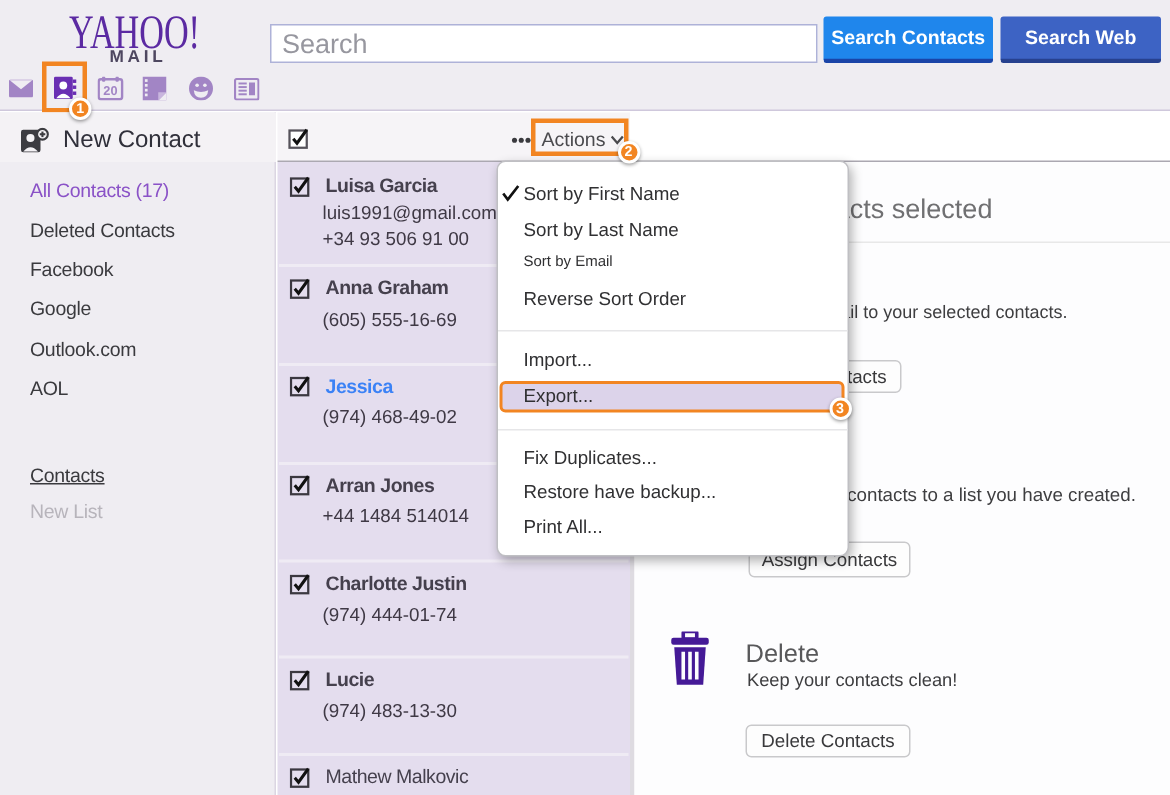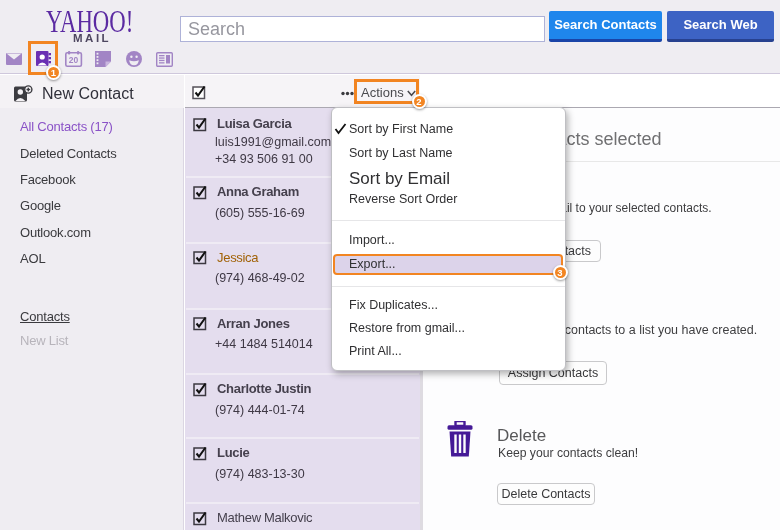--- a/index.html
+++ b/index.html
@@ -128,21 +128,21 @@
       <rect x="1" y="2" width="11.5" height="11.5" fill="#E4DDEE" stroke="#3B3840" stroke-width="1.5"></rect>
       <path d="M3.5 7.5 L6 10.5 L12.5 1.5" fill="none" stroke="#111" stroke-width="2"></path>
     </svg>
     <div class="abs" style="left:217px;top:184px;font-size:13px;letter-spacing:-0.3px;font-weight:bold;color:#45404D;">Anna Graham</div>
     <div class="abs" style="left:215px;top:205.5px;font-size:12.5px;color:#3F3945;">(605) 555-16-69</div>
     <div class="abs" style="left:186px;top:241.5px;width:233px;height:2px;background:#EFEBF4;"></div>
     <svg class="abs" style="left:193px;top:250px;" width="15" height="15" viewBox="0 0 15 15">
       <rect x="1" y="2" width="11.5" height="11.5" fill="#E4DDEE" stroke="#3B3840" stroke-width="1.5"></rect>
       <path d="M3.5 7.5 L6 10.5 L12.5 1.5" fill="none" stroke="#111" stroke-width="2"></path>
     </svg>
-    <div class="abs" style="left:217px;top:249.5px;font-size:13px;letter-spacing:-0.3px;font-weight:normal;color:#a16207;">Jessica</div>
+    <div class="abs" style="left:217px;top:249.5px;font-size:13px;letter-spacing:-0.3px;font-weight:bold;color:#3b82f6;">Jessica</div>
     <div class="abs" style="left:215px;top:271px;font-size:12.5px;color:#3F3945;">(974) 468-49-02</div>
     <div class="abs" style="left:186px;top:307.5px;width:233px;height:2px;background:#EFEBF4;"></div>
     <svg class="abs" style="left:193px;top:316px;" width="15" height="15" viewBox="0 0 15 15">
       <rect x="1" y="2" width="11.5" height="11.5" fill="#E4DDEE" stroke="#3B3840" stroke-width="1.5"></rect>
       <path d="M3.5 7.5 L6 10.5 L12.5 1.5" fill="none" stroke="#111" stroke-width="2"></path>
     </svg>
     <div class="abs" style="left:217px;top:315.5px;font-size:13px;letter-spacing:-0.3px;font-weight:bold;color:#45404D;">Arran Jones</div>
     <div class="abs" style="left:215px;top:337px;font-size:12.5px;color:#3F3945;">+44 1484 514014</div>
     <div class="abs" style="left:186px;top:373px;width:233px;height:2px;background:#EFEBF4;"></div>
     <svg class="abs" style="left:193px;top:381.5px;" width="15" height="15" viewBox="0 0 15 15">
@@ -180,33 +180,33 @@
 <svg class="abs" style="left:447px;top:421px;" width="26" height="36" viewBox="0 0 26 36">
   <rect x="8.5" y="0" width="9" height="5" rx="1" fill="none" stroke="#451A97" stroke-width="2.4"></rect>
   <rect x="0.5" y="4.2" width="25" height="4.6" rx="1.5" fill="#451A97"></rect>
   <path d="M2.5 10.5 H23.5 L21.8 35.5 H4.2 Z" fill="#451A97"></path>
   <rect x="7.3" y="13.5" width="2.4" height="18.5" fill="#FDFDFE"></rect>
   <rect x="11.8" y="13.5" width="2.4" height="18.5" fill="#FDFDFE"></rect>
   <rect x="16.3" y="13.5" width="2.4" height="18.5" fill="#FDFDFE"></rect>
 </svg>
 <div class="abs" style="left:497px;top:426px;font-size:17px;color:#58585A;">Delete</div>
 <div class="abs" style="left:498px;top:445.5px;font-size:12.2px;color:#3E3E40;">Keep your contacts clean!</div>
-<div class="abs" style="left:497px;top:483px;width:98px;height:22px;background:#FDFDFD;border:1px solid #C9C9CB;border-radius:4px;font-size:12.5px;color:#39393B;text-align:center;line-height:20px;">Delete Contacts</div>
+<div class="abs" style="left:497px;top:483px;width:110px;height:22px;background:#FDFDFD;border:1px solid #C9C9CB;border-radius:4px;font-size:12.5px;color:#39393B;text-align:center;line-height:20px;">Delete Contacts</div>
 
 <div class="abs" style="left:331px;top:107px;width:235px;height:264px;background:#fff;border:1px solid #BFBFC3;border-radius:6px;box-shadow:2px 3px 7px rgba(0,0,0,.3);z-index:20;"></div>
 <div id="menu">
     <div class="abs" style="left:332px;top:220px;width:233px;height:1px;background:#E6E6E8;z-index:21;"></div>
     <div class="abs" style="left:332px;top:286px;width:233px;height:1px;background:#E6E6E8;z-index:21;"></div>
     <div class="abs" style="left:349px;top:122px;font-size:12.5px;color:#303032;z-index:22;">Sort by First Name</div>
     <svg class="abs" style="left:334px;top:122.5px;z-index:22;" width="13" height="12" viewBox="0 0 13 12">
       <path d="M1.5 6 L4.5 10 L11.5 1" fill="none" stroke="#111" stroke-width="1.8"></path>
     </svg>
     <div class="abs" style="left:349px;top:145.5px;font-size:12.5px;color:#303032;z-index:22;">Sort by Last Name</div>
-    <div class="abs" style="left:349px;top:168.5px;font-size:17px;color:#303032;z-index:22;">Sort by Email</div>
+    <div class="abs" style="left:349px;top:168.5px;font-size:10px;color:#303032;z-index:22;">Sort by Email</div>
     <div class="abs" style="left:349px;top:192px;font-size:12.5px;color:#303032;z-index:22;">Reverse Sort Order</div>
     <div class="abs" style="left:349px;top:232.5px;font-size:12.5px;color:#303032;z-index:22;">Import...</div>
     <div class="abs" style="left:332.5px;top:254px;width:230px;height:21px;background:#DCD3EA;border:2px solid #F28522;border-radius:4px;z-index:21;"></div>
     <div class="abs" style="left:349px;top:256.5px;font-size:12.5px;color:#303032;z-index:22;">Export...</div>
     <div class="abs" style="left:349px;top:298px;font-size:12.5px;color:#303032;z-index:22;">Fix Duplicates...</div>
-    <div class="abs" style="left:349px;top:320.5px;font-size:12.5px;color:#303032;z-index:22;">Restore from gmail...</div>
+    <div class="abs" style="left:349px;top:320.5px;font-size:12.5px;color:#303032;z-index:22;">Restore have backup...</div>
     <div class="abs" style="left:349px;top:343.5px;font-size:12.5px;color:#303032;z-index:22;">Print All...</div>
     <div class="abs" style="left:552.5px;top:264.5px;width:15px;height:15px;border-radius:50%;background:#F28522;border:2px solid #fff;box-shadow:0 1px 2.5px rgba(0,0,0,.4);color:#fff;font-size:9.5px;font-weight:bold;text-align:center;line-height:11px;z-index:23;">3</div>
   </div>
 
 </body></html>

